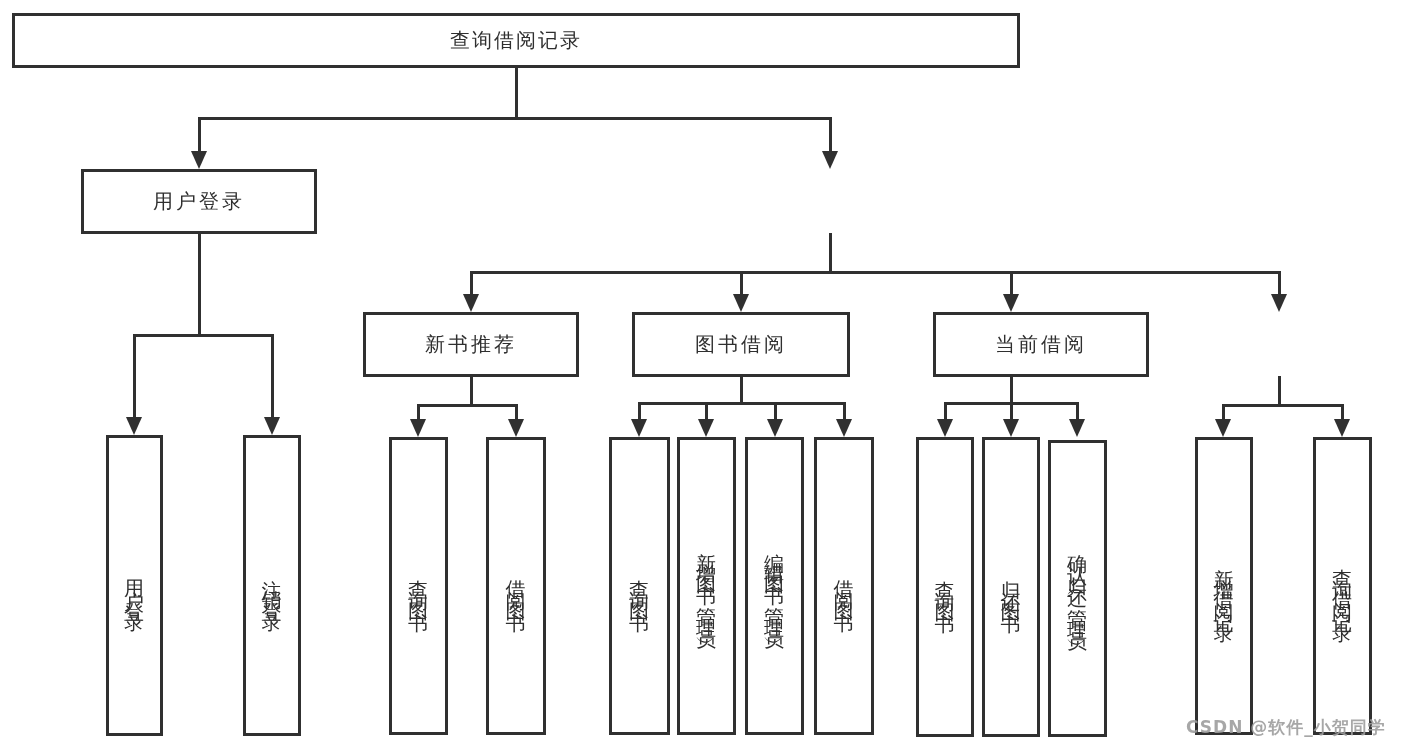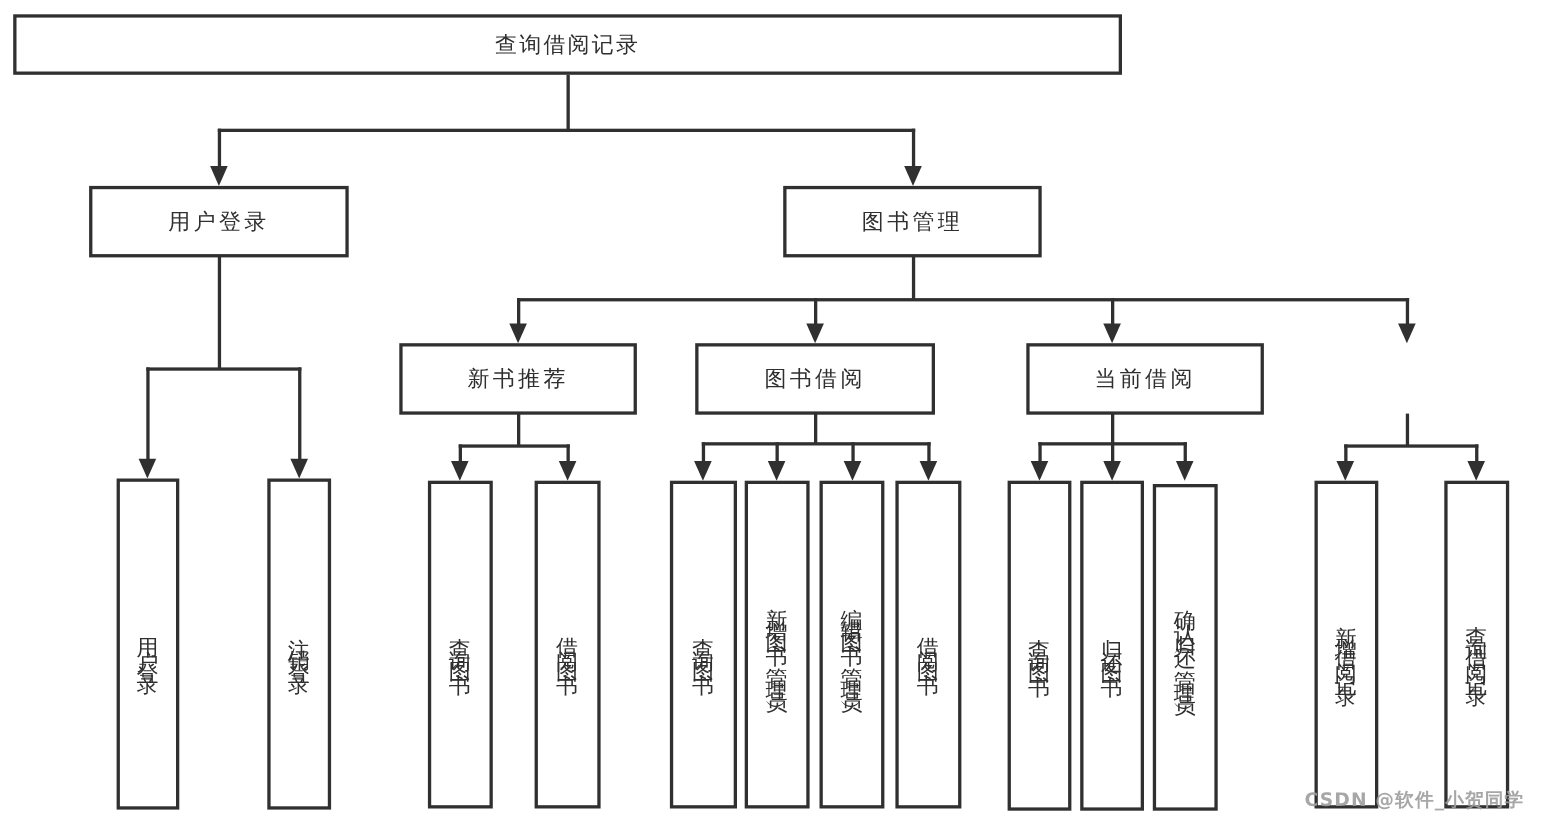--- a/index.html
+++ b/index.html
@@ -58,23 +58,20 @@
 
   <div class="vl" style="left:515px;top:68px;height:50px;"></div>
   <div class="hl" style="left:198px;top:117px;width:634px;"></div>
   <div class="vl" style="left:198px;top:117px;height:36px;"></div>
   <div class="ah" style="left:191px;top:151px;"></div>
   <div class="vl" style="left:829px;top:117px;height:36px;"></div>
   <div class="ah" style="left:822px;top:151px;"></div>
 
   <div class="node" style="left:81px;top:169px;width:236px;height:65px;">
     <span class="lbl">用户登录</span>
-  </div>
-  <div class="node" style="left:712px;top:169px;width:235px;height:65px;">
-    <span class="lbl">图书管理</span>
   </div>
 
   <div class="vl" style="left:198px;top:233px;height:103px;"></div>
   <div class="hl" style="left:133px;top:334px;width:141px;"></div>
   <div class="vl" style="left:133px;top:334px;height:85px;"></div>
   <div class="ah" style="left:126px;top:417px;"></div>
   <div class="vl" style="left:271px;top:334px;height:85px;"></div>
   <div class="ah" style="left:264px;top:417px;"></div>
 
   <div class="vl" style="left:829px;top:233px;height:40px;"></div>

